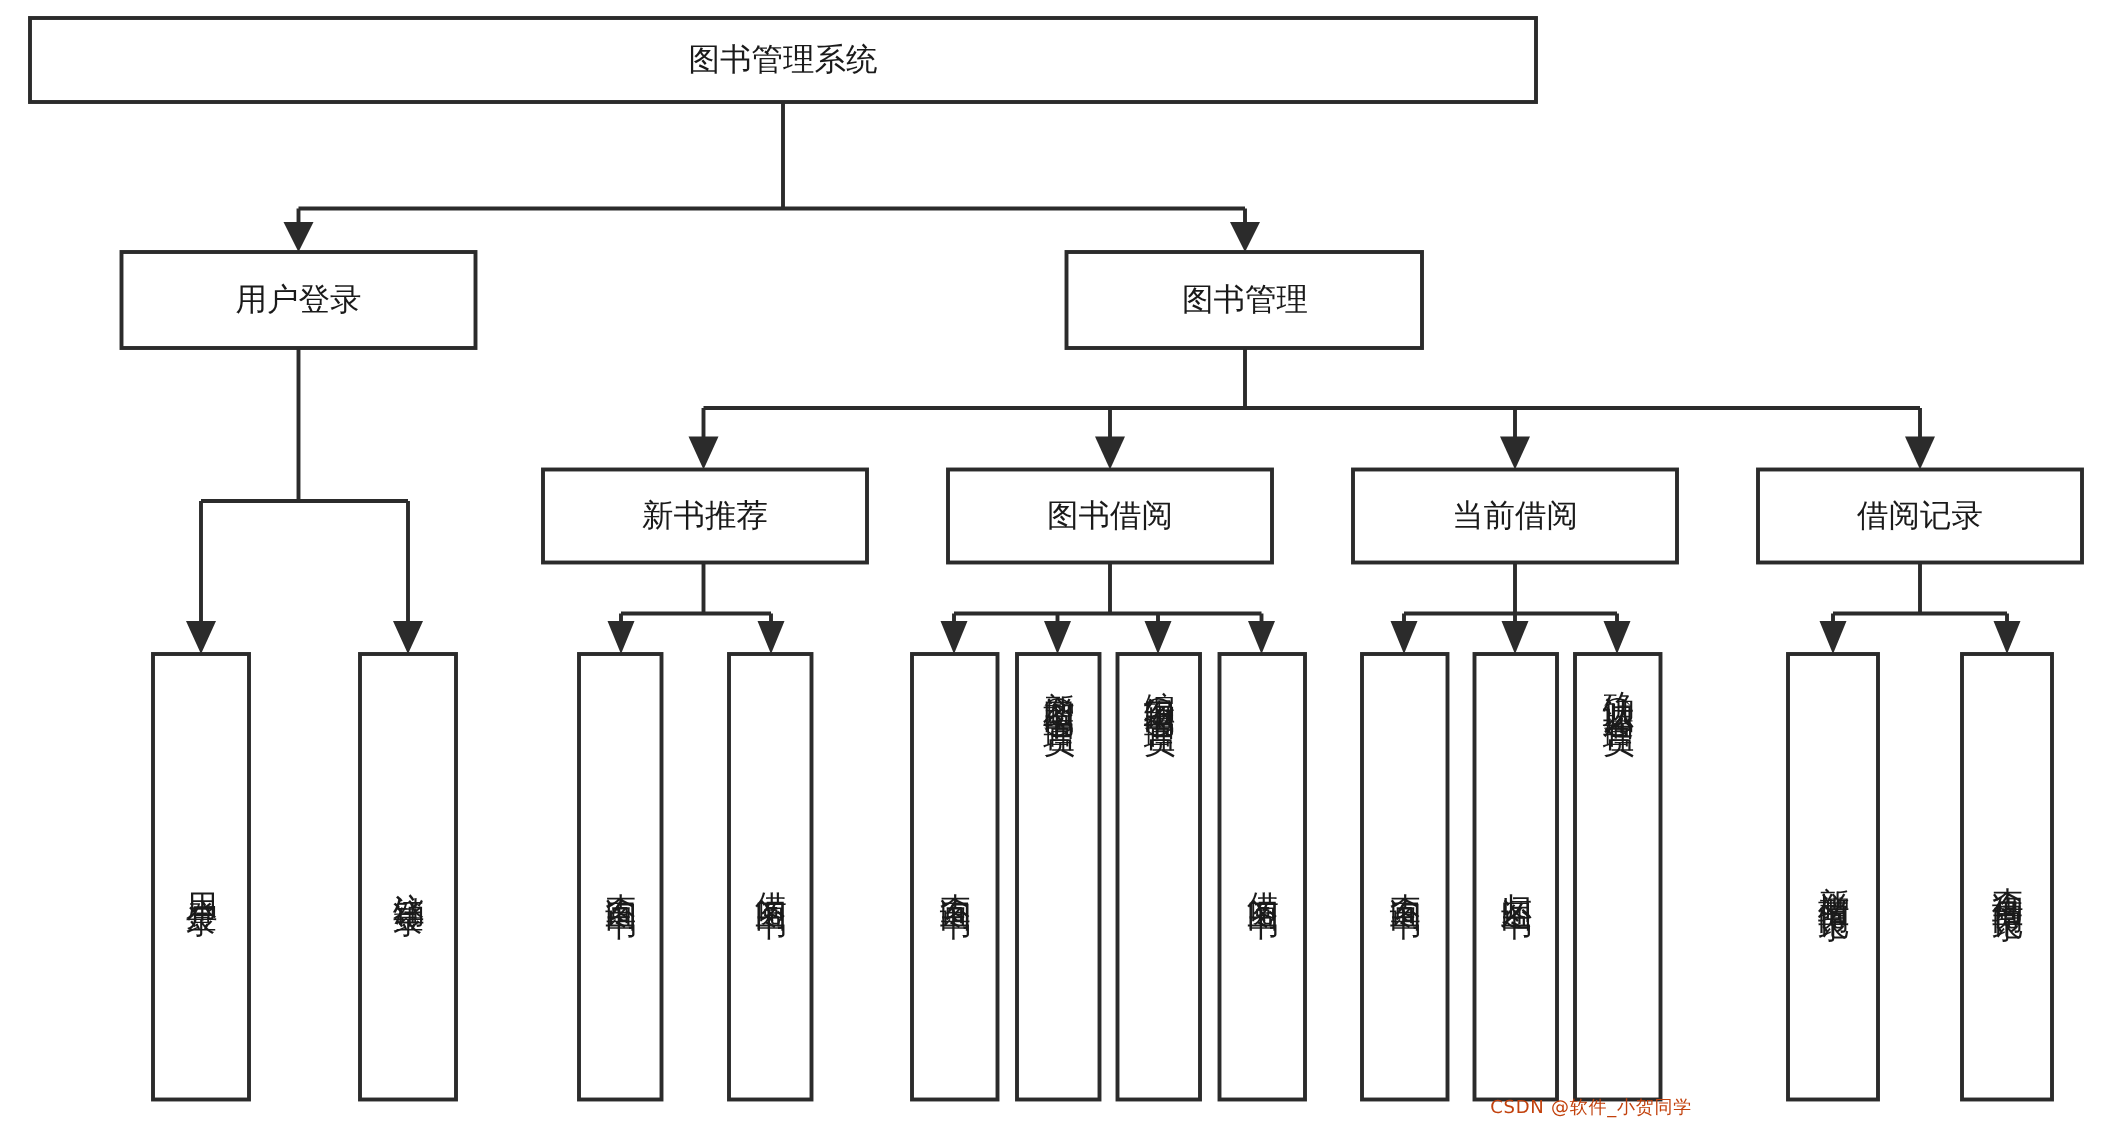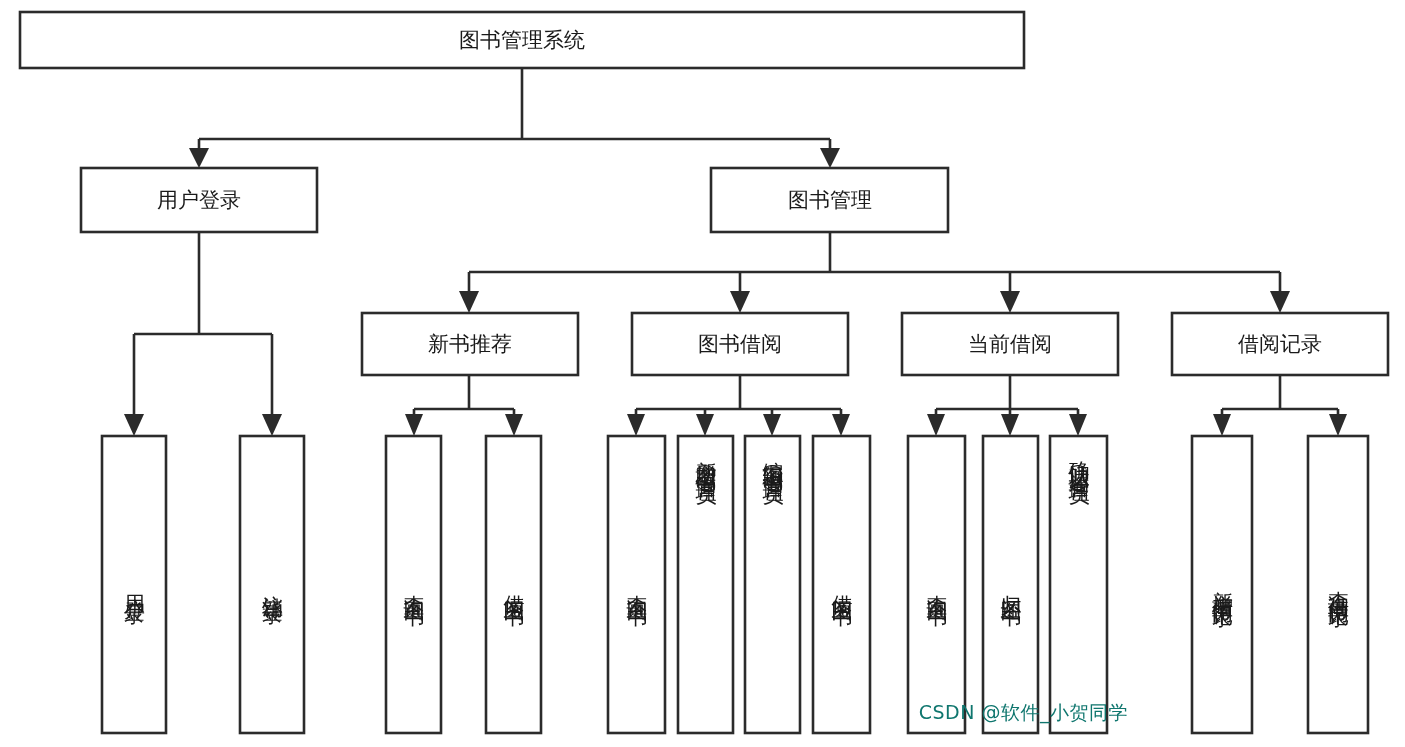--- a/index.html
+++ b/index.html
@@ -66,24 +66,24 @@
     font-family: "DejaVu Sans", "Liberation Sans", sans-serif;
     font-size: 21px;
     line-height: 1.0;
     letter-spacing: 3.5px;
     color: #1a1a1a;
     white-space: nowrap;
   }
   .watermark {
     position: absolute;
     right: 8px;
-    bottom: 21px;
-    font-family: "DejaVu Sans", "Liberation Sans", sans-serif;
-    font-size: 19px;
-    color: #0f766e;
+    bottom: 0;
+    font-family: "DejaVu Sans", "Liberation Sans", sans-serif;
+    font-size: 12px;
+    color: #c2410c;
     letter-spacing: 0.5px;
     user-select: none;
     pointer-events: none;
   }
 </style>
 </head>
 <body>
 
 <div id="diagram-root">
   <svg class="flowchart" viewBox="0 0 1405 747" xmlns="http://www.w3.org/2000/svg">

